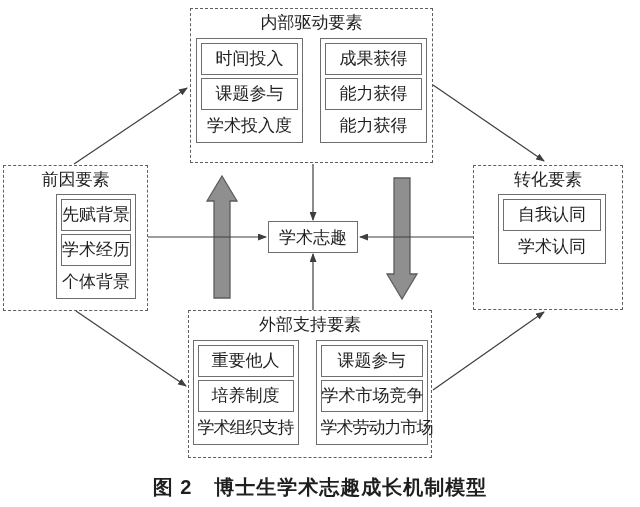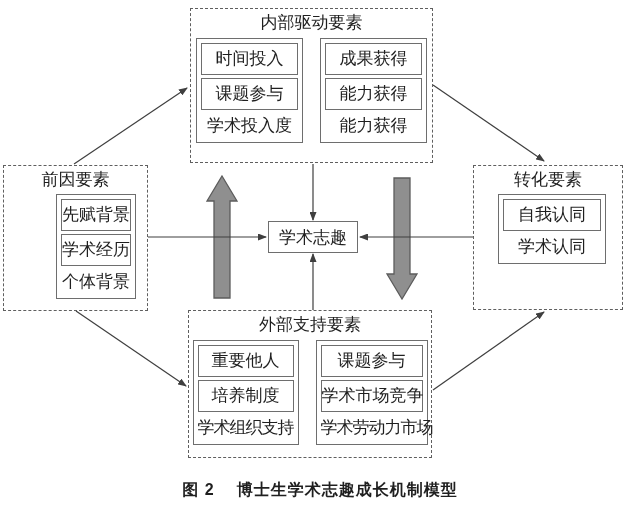--- a/index.html
+++ b/index.html
@@ -102,21 +102,21 @@
   }
   
   #caption{
     position:absolute;
     left:0;right:0;bottom:6px;
     display:flex;
     justify-content:center;
     align-items:baseline;
     gap:22px;
     font-weight:bold;
-    font-size:16px;
+    font-size:20px;
     letter-spacing:1px;
     z-index:2;
   }
 </style>
 </head>
 <body>
 
 <div id="canvas">
 
   <svg id="wires" viewBox="0 0 640 507" xmlns="http://www.w3.org/2000/svg">

